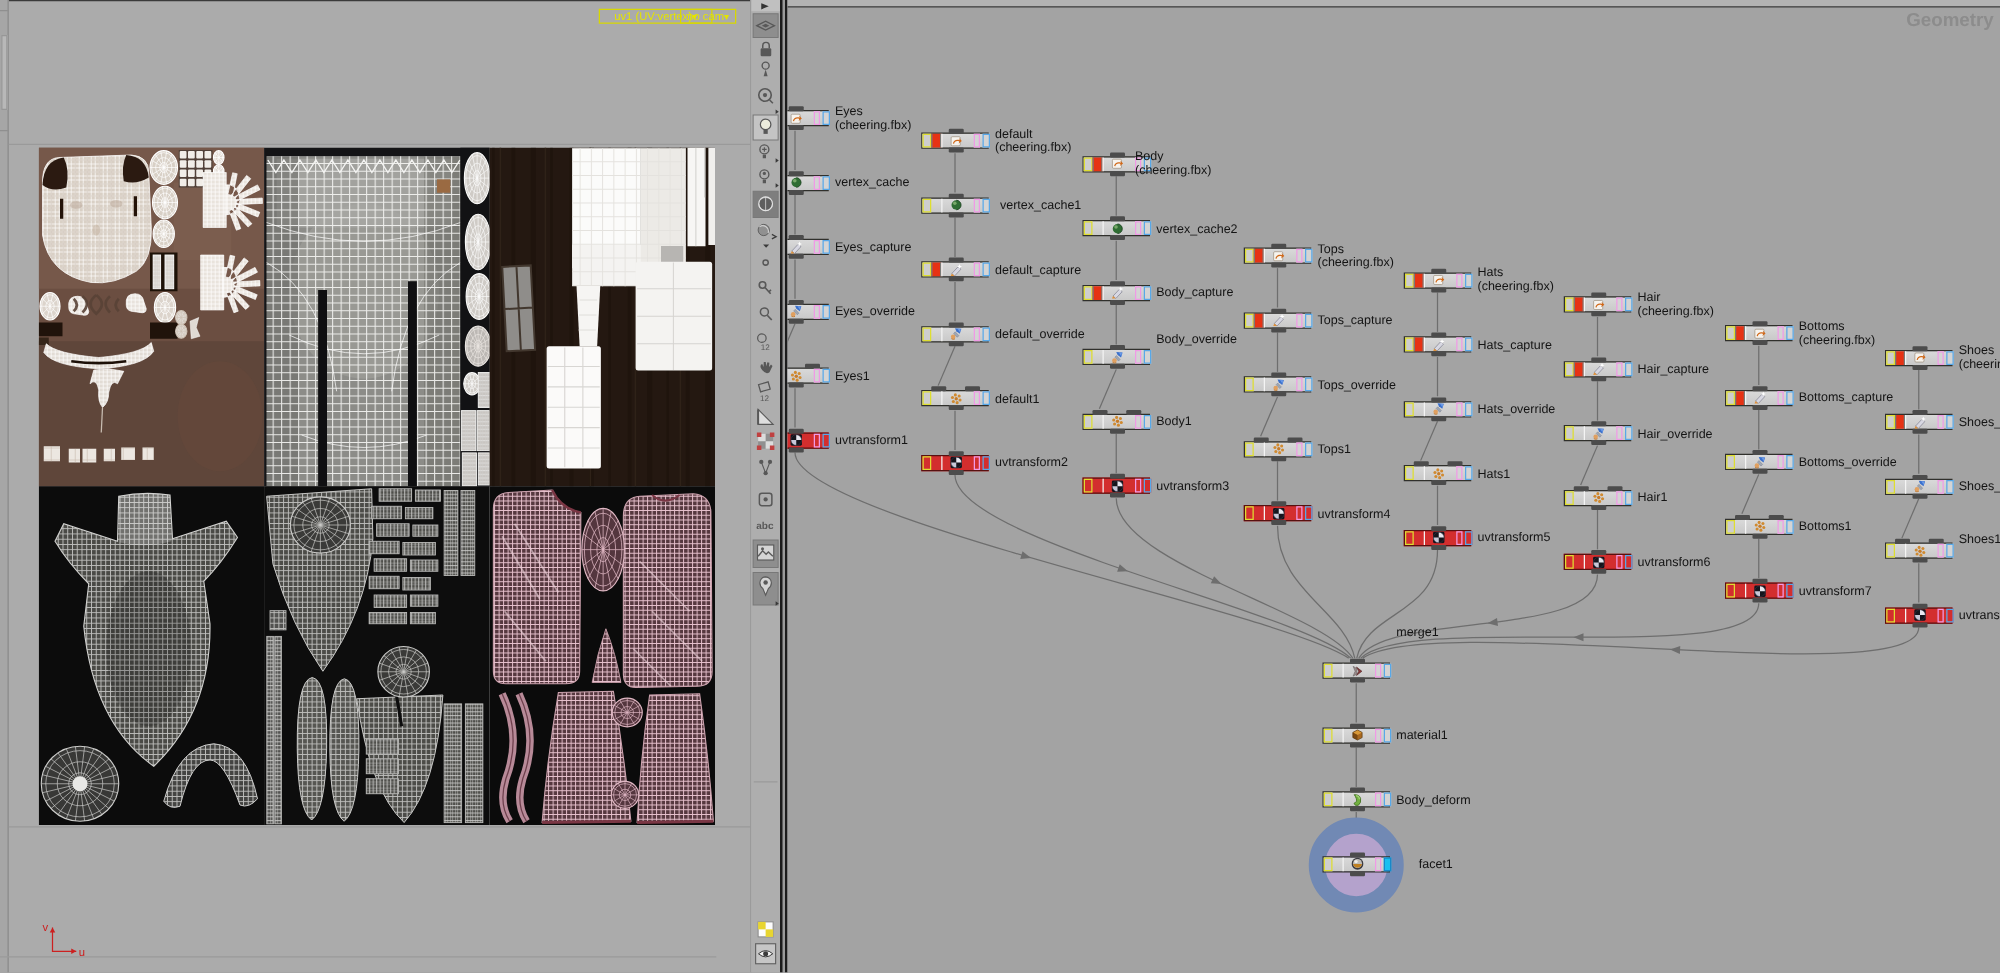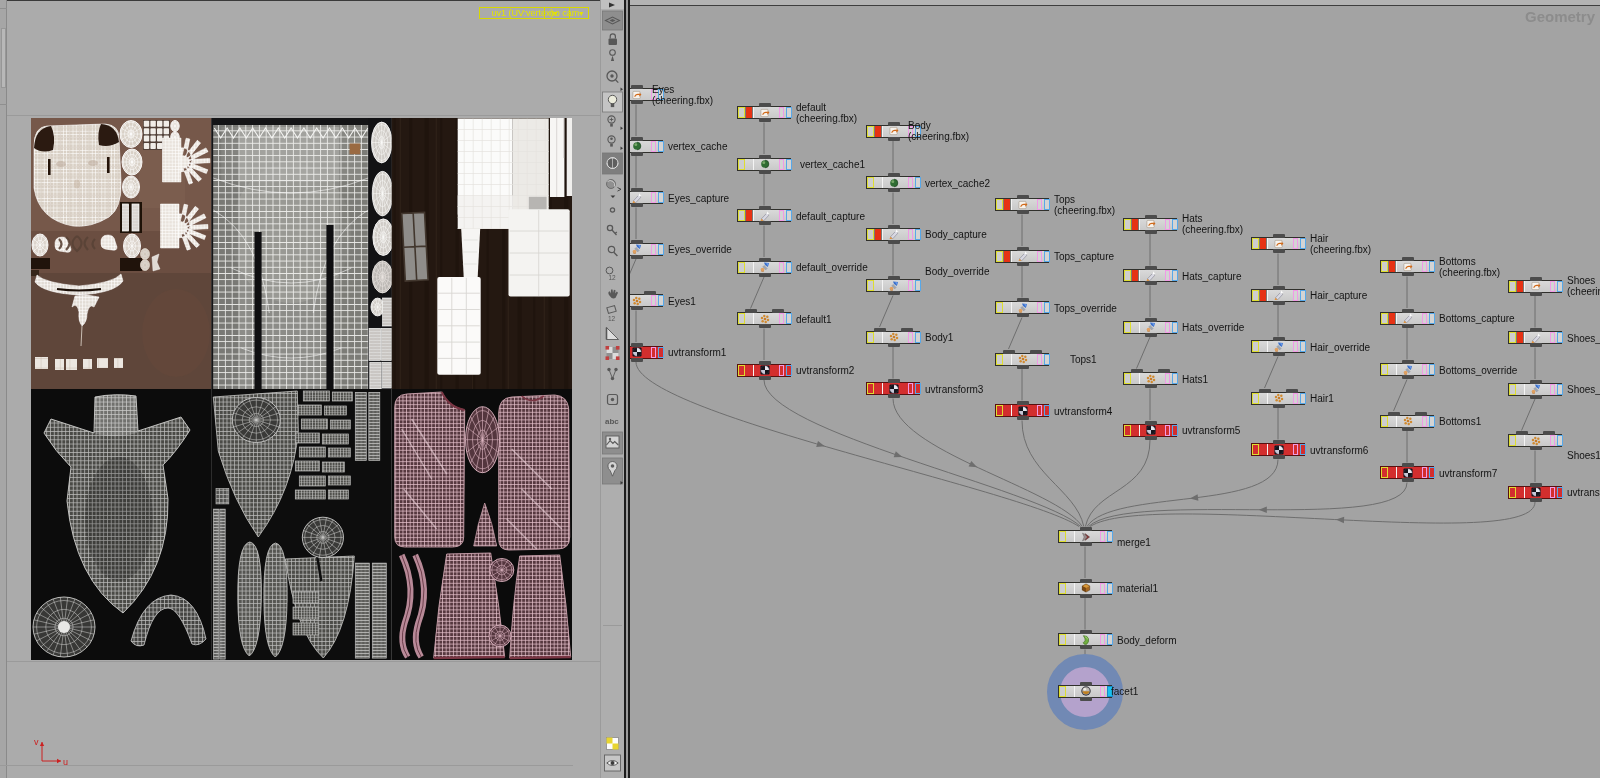--- a/index.html
+++ b/index.html
@@ -619,21 +619,21 @@
         <div class="tab" style="left:21px;bottom:-4px"></div>
         <div class="fp"></div>
         <div class="fb"></div>
         <div class="ic">
           <svg width="10" height="10" viewBox="0 0 11 11">
             <rect x="1" y="1.5" width="8" height="8" rx="1" fill="#f6f3ee" stroke="#9a8b78" stroke-width="0.6"></rect>
             <path d="M2.5,7.5 C3,4.5 6,3.5 8.6,4.6 L8,2.6 L10.4,5.2 L7.6,7.4 L8.2,5.8 C6,4.8 4,5.6 3.6,7.8 Z" fill="#d06818"></path>
           </svg>
         </div>
       </div>
-      <div class="lbl" style="left:22px;top:83.5px">Eyes<br>(cheering.fbx)</div>
+      <div class="lbl" style="left:38.0px;top:83.5px">Eyes<br>(cheering.fbx)</div>
       <div class="node" style="left:-21.0px;top:139.5px">
         <div class="tab" style="left:21px;top:-4px"></div>
         <div class="tab" style="left:21px;bottom:-4px"></div>
         <div class="fp"></div>
         <div class="fb"></div>
         <div class="ic">
           <svg width="10" height="10" viewBox="0 0 11 11">
             <circle cx="5.5" cy="5.5" r="4.2" fill="#2f6d33"></circle>
             <circle cx="4.2" cy="4" r="1.6" fill="#7fae6f" opacity="0.9"></circle>
             <path d="M5.5,1.3 a4.2,4.2 0 0 1 0,8.4" fill="none" stroke="#1c4420" stroke-width="0.8"></path>
@@ -978,21 +978,21 @@
             <circle cx="5.5" cy="5.5" r="1.5" fill="#c87c28"></circle>
             <circle cx="8.84" cy="6.53" r="1.35" fill="#d08a30"></circle>
             <circle cx="6.28" cy="8.91" r="1.35" fill="#d08a30"></circle>
             <circle cx="2.93" cy="7.88" r="1.35" fill="#d08a30"></circle>
             <circle cx="2.16" cy="4.47" r="1.35" fill="#d08a30"></circle>
             <circle cx="4.72" cy="2.09" r="1.35" fill="#d08a30"></circle>
             <circle cx="8.07" cy="3.12" r="1.35" fill="#d08a30"></circle>
           </svg>
         </div>
       </div>
-      <div class="lbl" style="left:440px;top:354.0px">Tops1</div>
+      <div class="lbl" style="left:424.0px;top:354.0px">Tops1</div>
       <div class="node red" style="left:365.0px;top:404.0px">
         <div class="tab" style="left:21px;top:-4px"></div>
         <div class="tab" style="left:21px;bottom:-4px"></div>
         <div class="fy r"></div>
         <div class="divw"></div>
         <div class="fp r"></div>
         <div class="fb r"></div>
         <div class="ic">
           <svg width="10" height="10" viewBox="0 0 11 11">
             <rect x="0.5" y="0.5" width="10" height="10" rx="1.2" fill="#14141c"></rect>
@@ -1334,21 +1334,21 @@
             <circle cx="5.5" cy="5.5" r="1.5" fill="#c87c28"></circle>
             <circle cx="8.84" cy="6.53" r="1.35" fill="#d08a30"></circle>
             <circle cx="6.28" cy="8.91" r="1.35" fill="#d08a30"></circle>
             <circle cx="2.93" cy="7.88" r="1.35" fill="#d08a30"></circle>
             <circle cx="2.16" cy="4.47" r="1.35" fill="#d08a30"></circle>
             <circle cx="4.72" cy="2.09" r="1.35" fill="#d08a30"></circle>
             <circle cx="8.07" cy="3.12" r="1.35" fill="#d08a30"></circle>
           </svg>
         </div>
       </div>
-      <div class="lbl" style="left:937.0px;top:450px">Shoes1</div>
+      <div class="lbl" style="left:937.0px;top:426px">Shoes1</div>
       <div class="node red" style="left:878.0px;top:485.5px">
         <div class="tab" style="left:21px;top:-4px"></div>
         <div class="tab" style="left:21px;bottom:-4px"></div>
         <div class="fy r"></div>
         <div class="divw"></div>
         <div class="fp r"></div>
         <div class="fb r"></div>
         <div class="ic">
           <svg width="10" height="10" viewBox="0 0 11 11">
             <rect x="0.5" y="0.5" width="10" height="10" rx="1.2" fill="#14141c"></rect>
@@ -1366,21 +1366,21 @@
         <div class="divw"></div>
         <div class="fp"></div>
         <div class="fb"></div>
         <div class="ic">
           <svg width="10" height="10" viewBox="0 0 11 11">
             <path d="M1.6,1.2 L5,3 L5,8 L1.6,9.8 L3.4,5.5 Z" fill="#9a8a8a" stroke="#555" stroke-width="0.4"></path>
             <path d="M4.6,1.8 L9.4,5.5 L4.6,9.2 L6.6,5.5 Z" fill="#8a3a3a" stroke="#4a2020" stroke-width="0.5"></path>
           </svg>
         </div>
       </div>
-      <div class="lbl" style="left:487.0px;top:537px">merge1</div>
+      <div class="lbl" style="left:487.0px;top:501px">merge1</div>
       <div class="node" style="left:428.0px;top:581.5px">
         <div class="tab" style="left:21px;top:-4px"></div>
         <div class="tab" style="left:21px;bottom:-4px"></div>
         <div class="fy"></div>
         <div class="divw"></div>
         <div class="fp"></div>
         <div class="fb"></div>
         <div class="ic">
           <svg width="10" height="10" viewBox="0 0 11 11">
             <path d="M5.5,1 L9.6,3.2 L9.6,7.8 L5.5,10 L1.4,7.8 L1.4,3.2 Z" fill="#a86820"></path>
@@ -1415,17 +1415,17 @@
         <div class="fb on"></div>
         <div class="ic">
           <svg width="10" height="10" viewBox="0 0 11 11">
             <circle cx="5.5" cy="5.5" r="5.2" fill="#3a3a40"></circle>
             <circle cx="5.5" cy="5.3" r="4" fill="#c0bcb6"></circle>
             <path d="M1.6,5.8 A4,4 0 0 0 9.4,5.8 Z" fill="#c08020"></path>
             <circle cx="4.2" cy="3.6" r="1.5" fill="#f0eee8"></circle>
           </svg>
         </div>
       </div>
-      <div class="lbl" style="left:481px;top:686.0px">facet1</div>
+      <div class="lbl" style="left:505px;top:686.0px">facet1</div>
       <div id="nettop"></div>
       <div id="netline"></div>
       <div id="geom">Geometry</div>
     </div>
 </div>
 </body></html>

